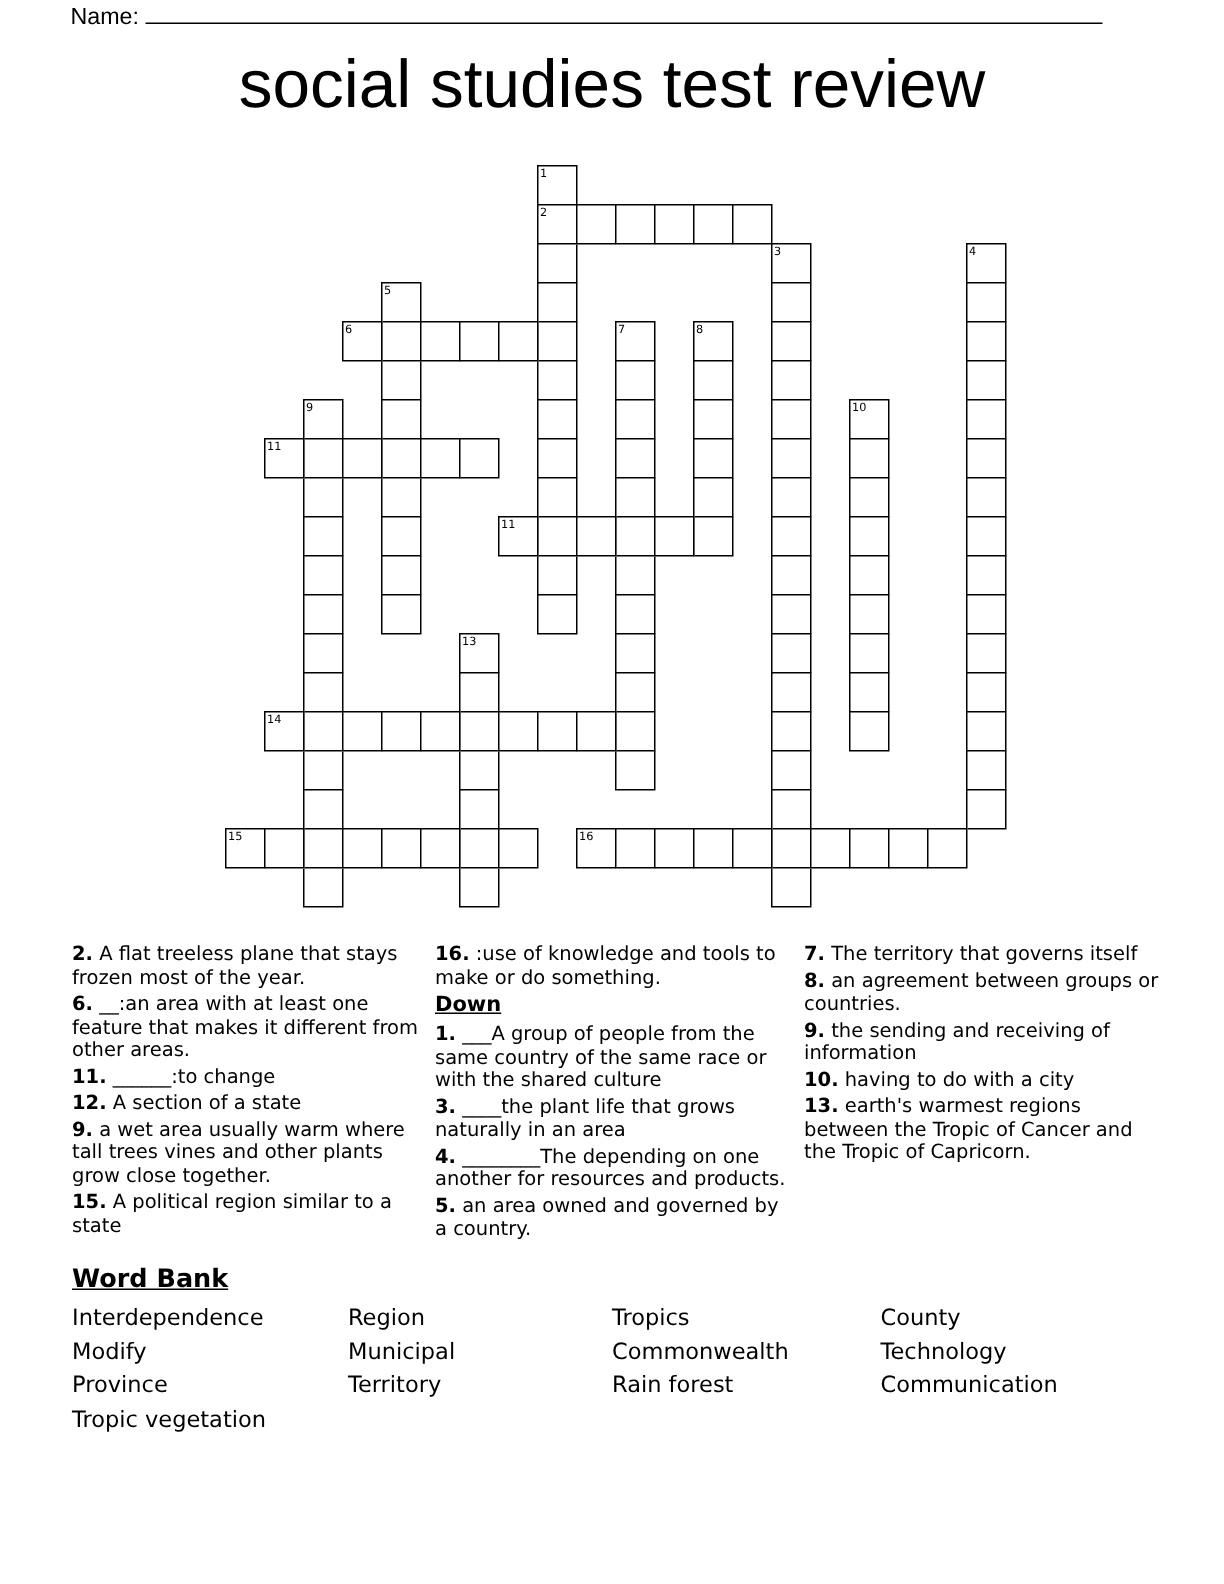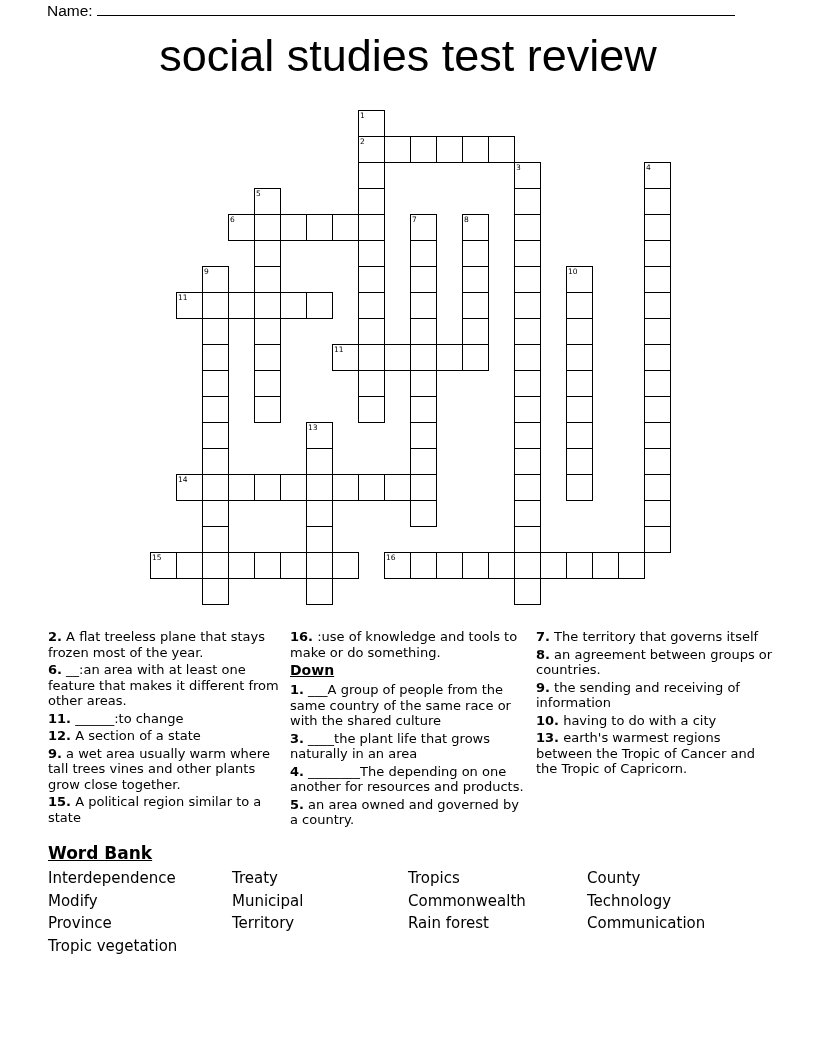--- a/index.html
+++ b/index.html
@@ -265,21 +265,21 @@
         <p class="clue"><b>9.</b> the sending and receiving of information</p>
         <p class="clue"><b>10.</b> having to do with a city</p>
         <p class="clue"><b>13.</b> earth's warmest regions between the Tropic of Cancer and the Tropic of Capricorn.</p>
       </div>
   </div>
 
   <div class="wb-header">Word Bank</div>
 
   <div id="wordbank">
       <div class="wb-item">Interdependence</div>
-      <div class="wb-item">Treaty</div>
+      <div class="wb-item">Region</div>
       <div class="wb-item">Tropics</div>
       <div class="wb-item">County</div>
       <div class="wb-item">Modify</div>
       <div class="wb-item">Municipal</div>
       <div class="wb-item">Commonwealth</div>
       <div class="wb-item">Technology</div>
       <div class="wb-item">Province</div>
       <div class="wb-item">Territory</div>
       <div class="wb-item">Rain forest</div>
       <div class="wb-item">Communication</div>

